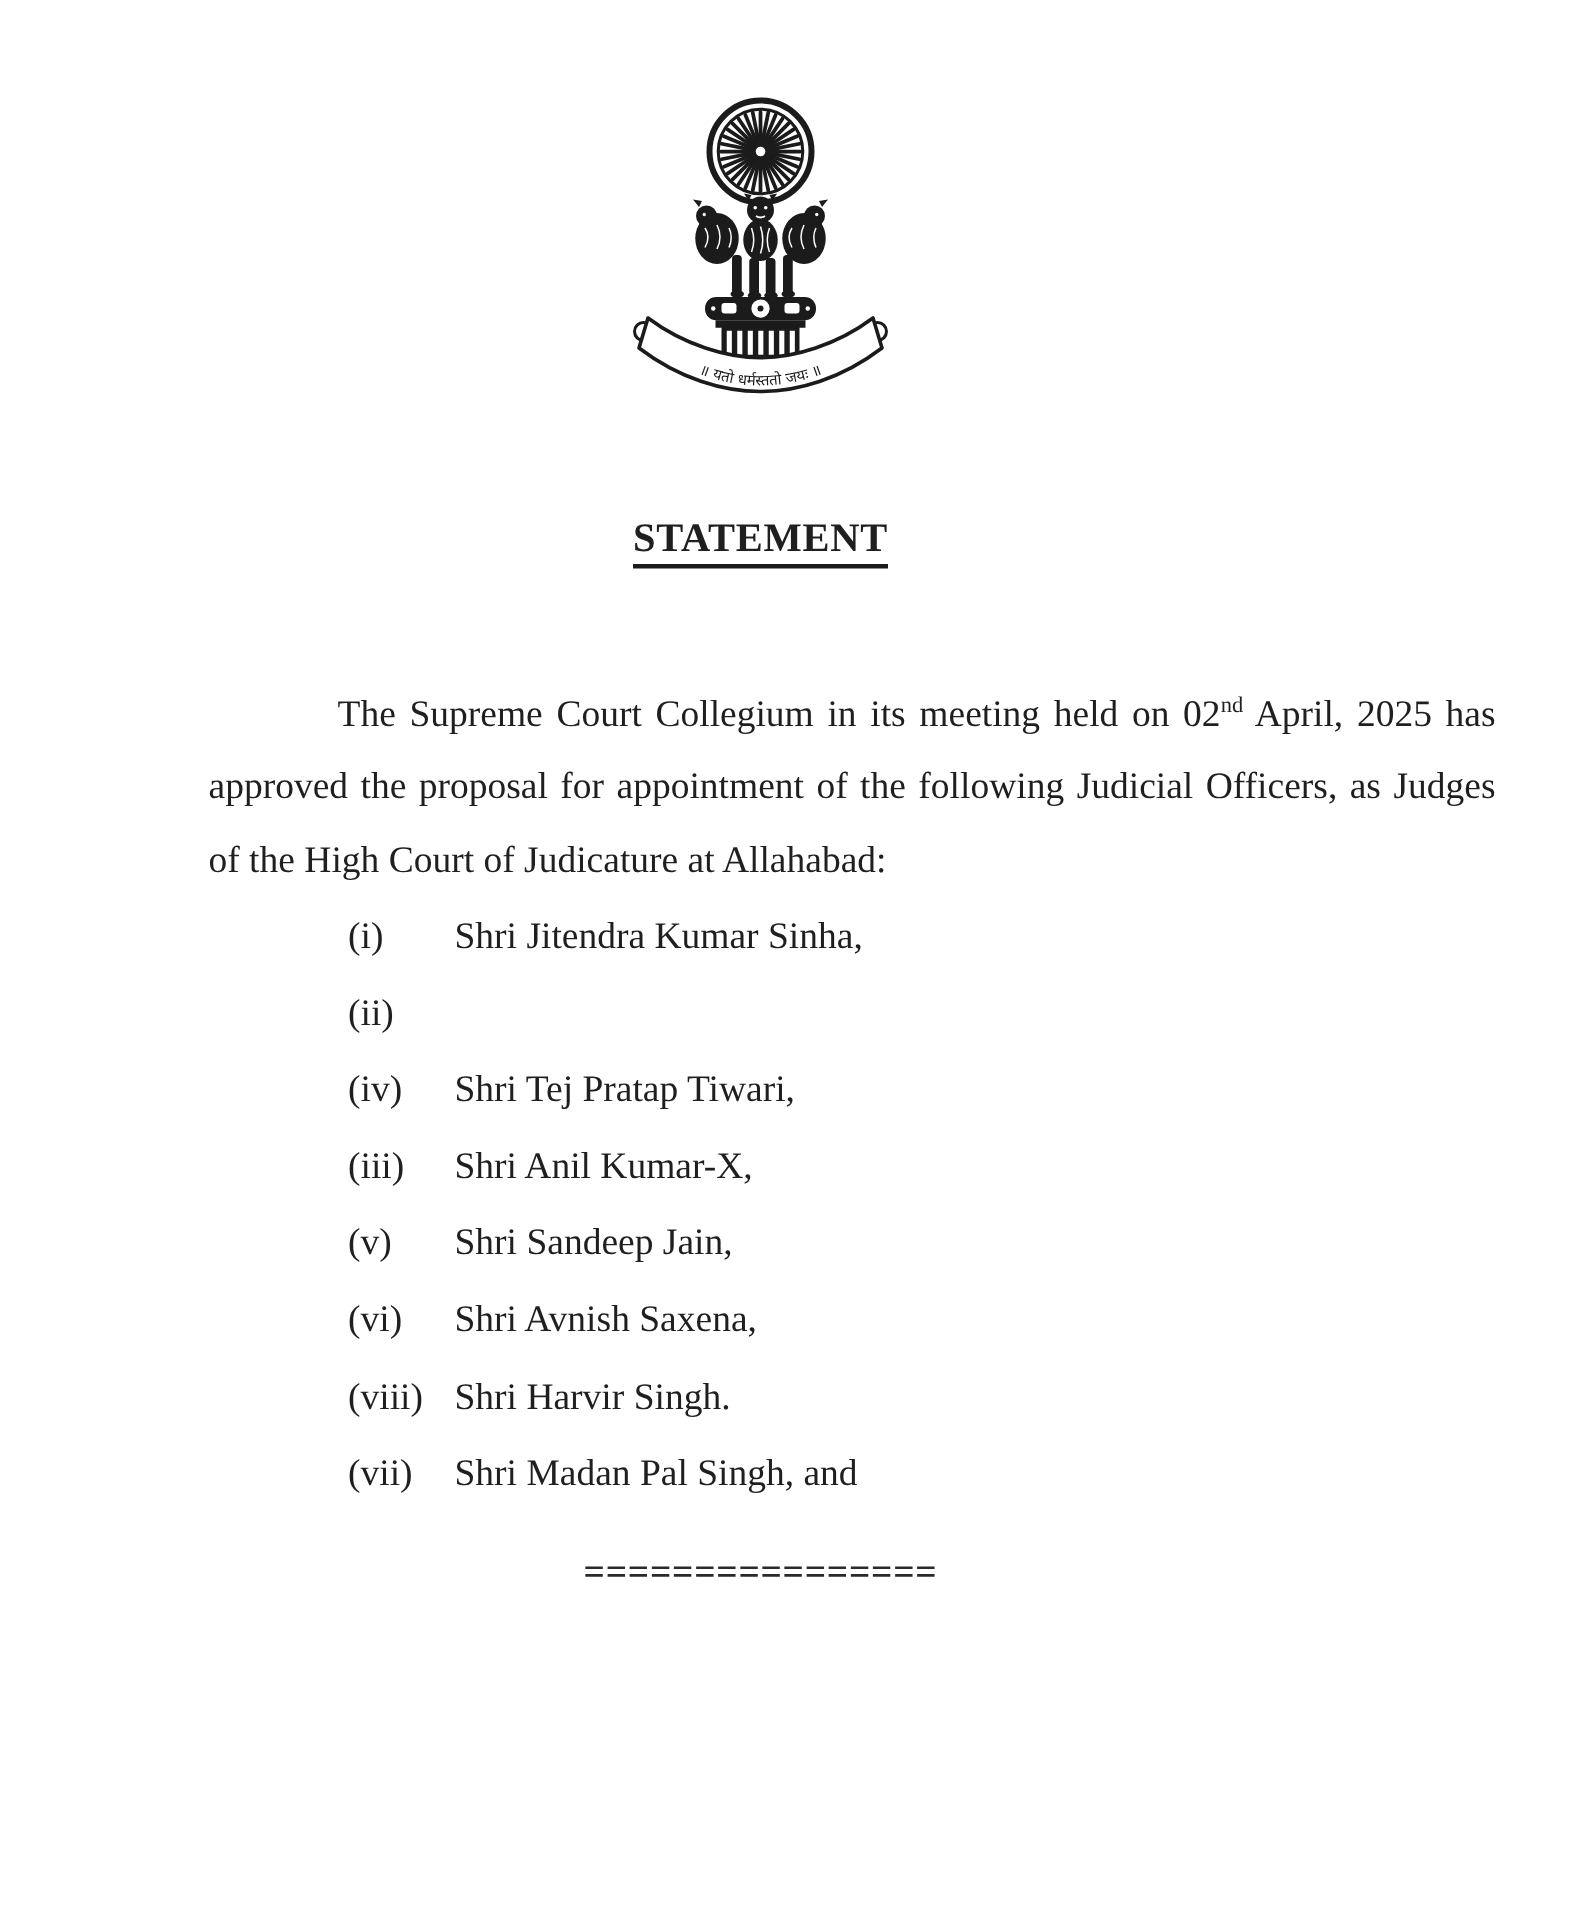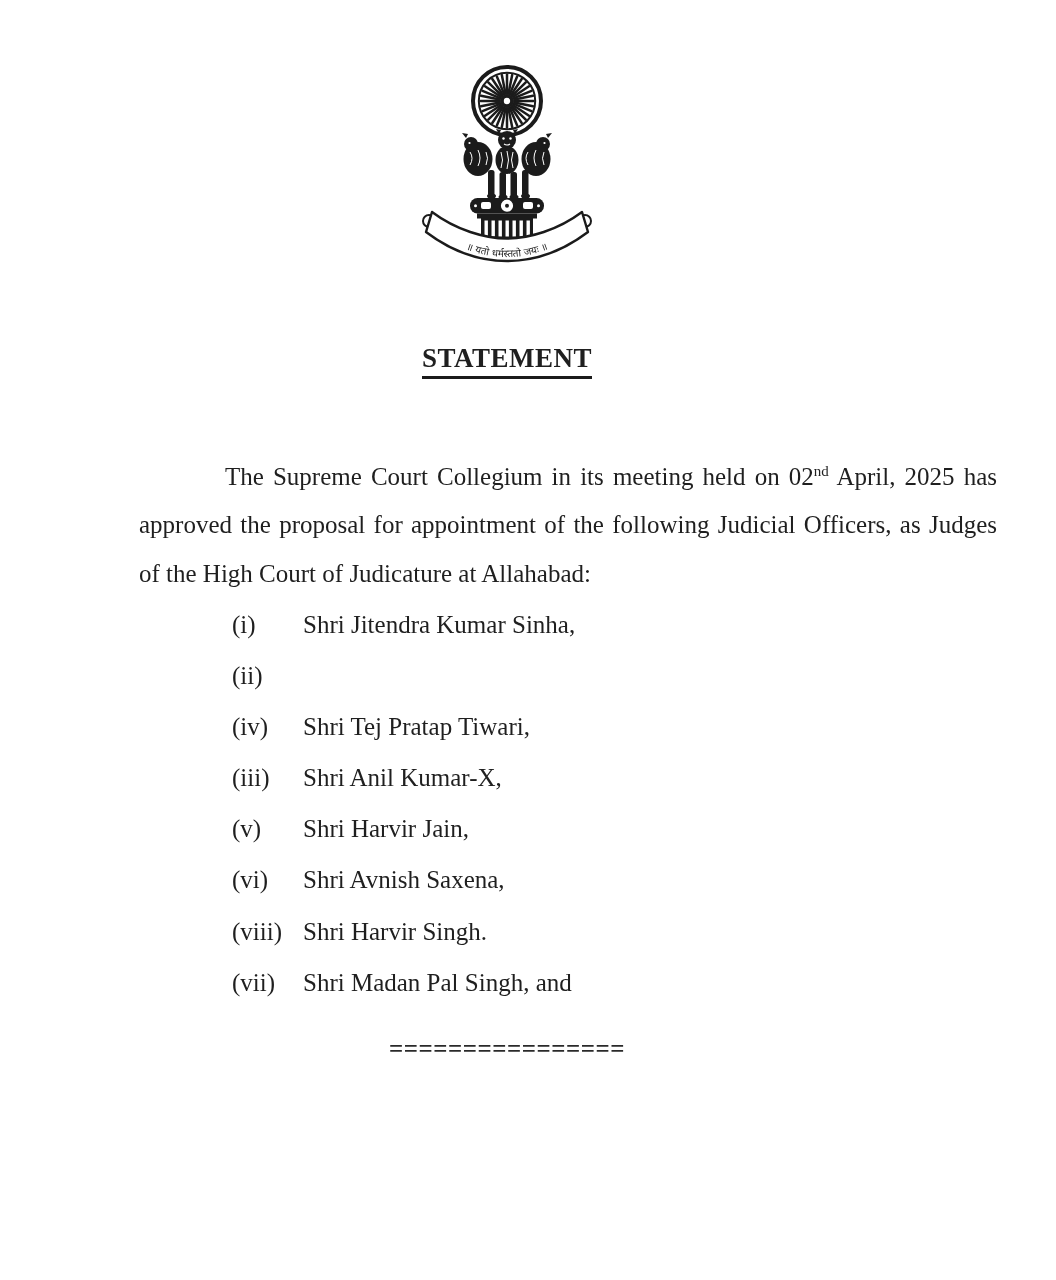--- a/index.html
+++ b/index.html
@@ -218,21 +218,21 @@
     <div class="appointee-row">
       <span class="appointee-num">(iv)</span>
       <span class="appointee-name">Shri Tej Pratap Tiwari,</span>
     </div>
     <div class="appointee-row">
       <span class="appointee-num">(iii)</span>
       <span class="appointee-name">Shri Anil Kumar-X,</span>
     </div>
     <div class="appointee-row">
       <span class="appointee-num">(v)</span>
-      <span class="appointee-name">Shri Harvir Jain,</span>
+      <span class="appointee-name">Shri Sandeep Jain,</span>
     </div>
     <div class="appointee-row">
       <span class="appointee-num">(vi)</span>
       <span class="appointee-name">Shri Avnish Saxena,</span>
     </div>
     <div class="appointee-row">
       <span class="appointee-num">(viii)</span>
       <span class="appointee-name">Shri Harvir Singh.</span>
     </div>
     <div class="appointee-row">

